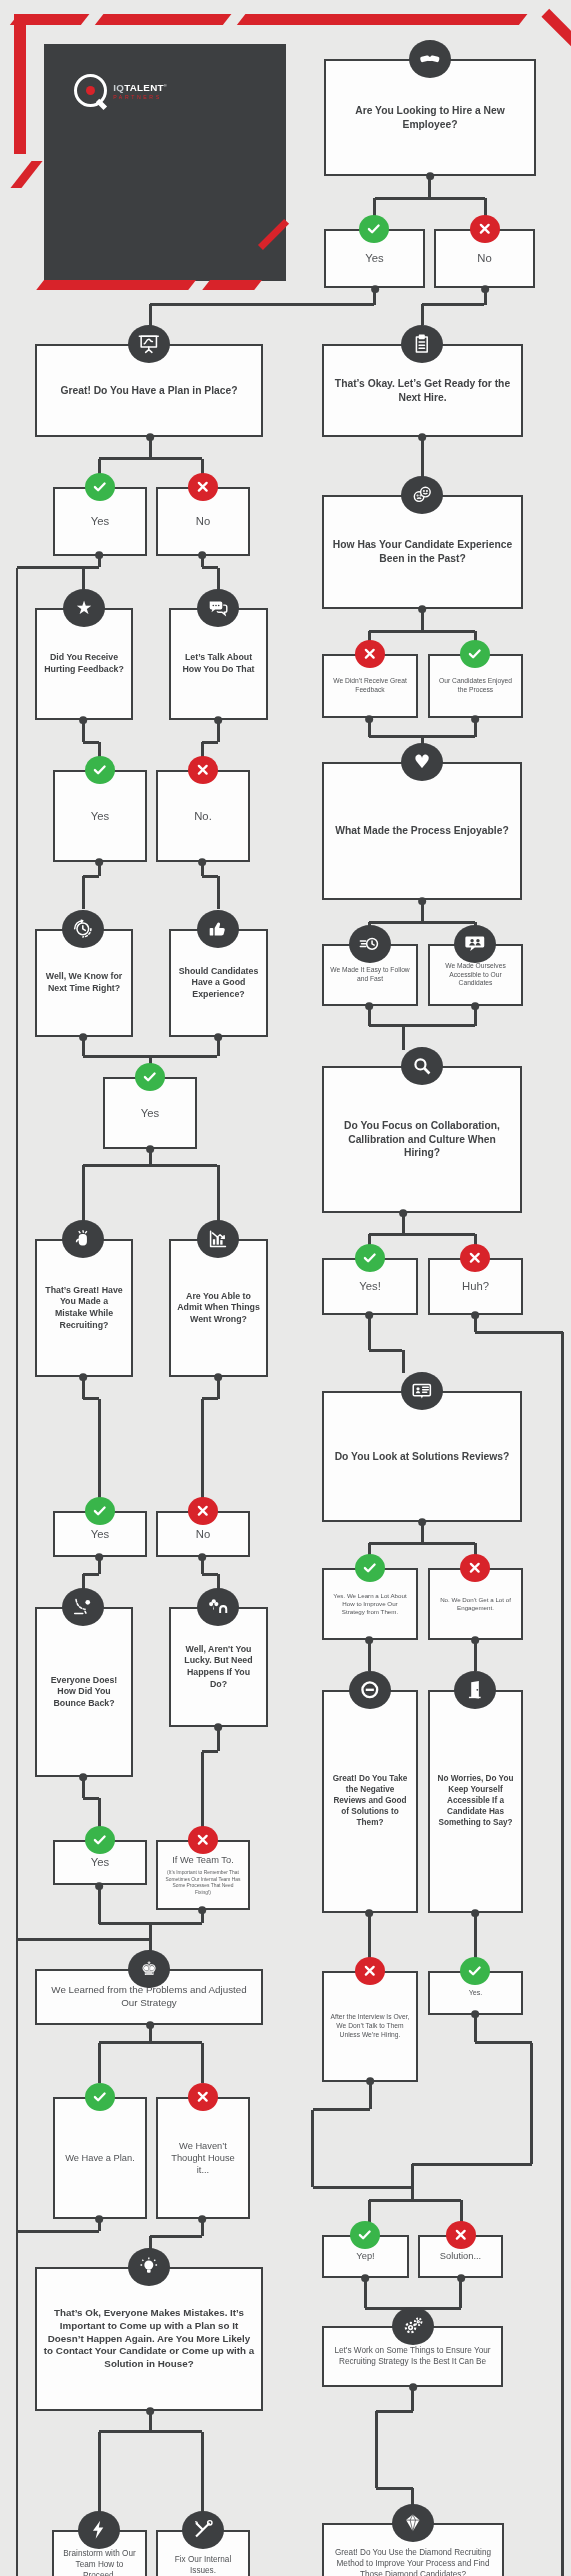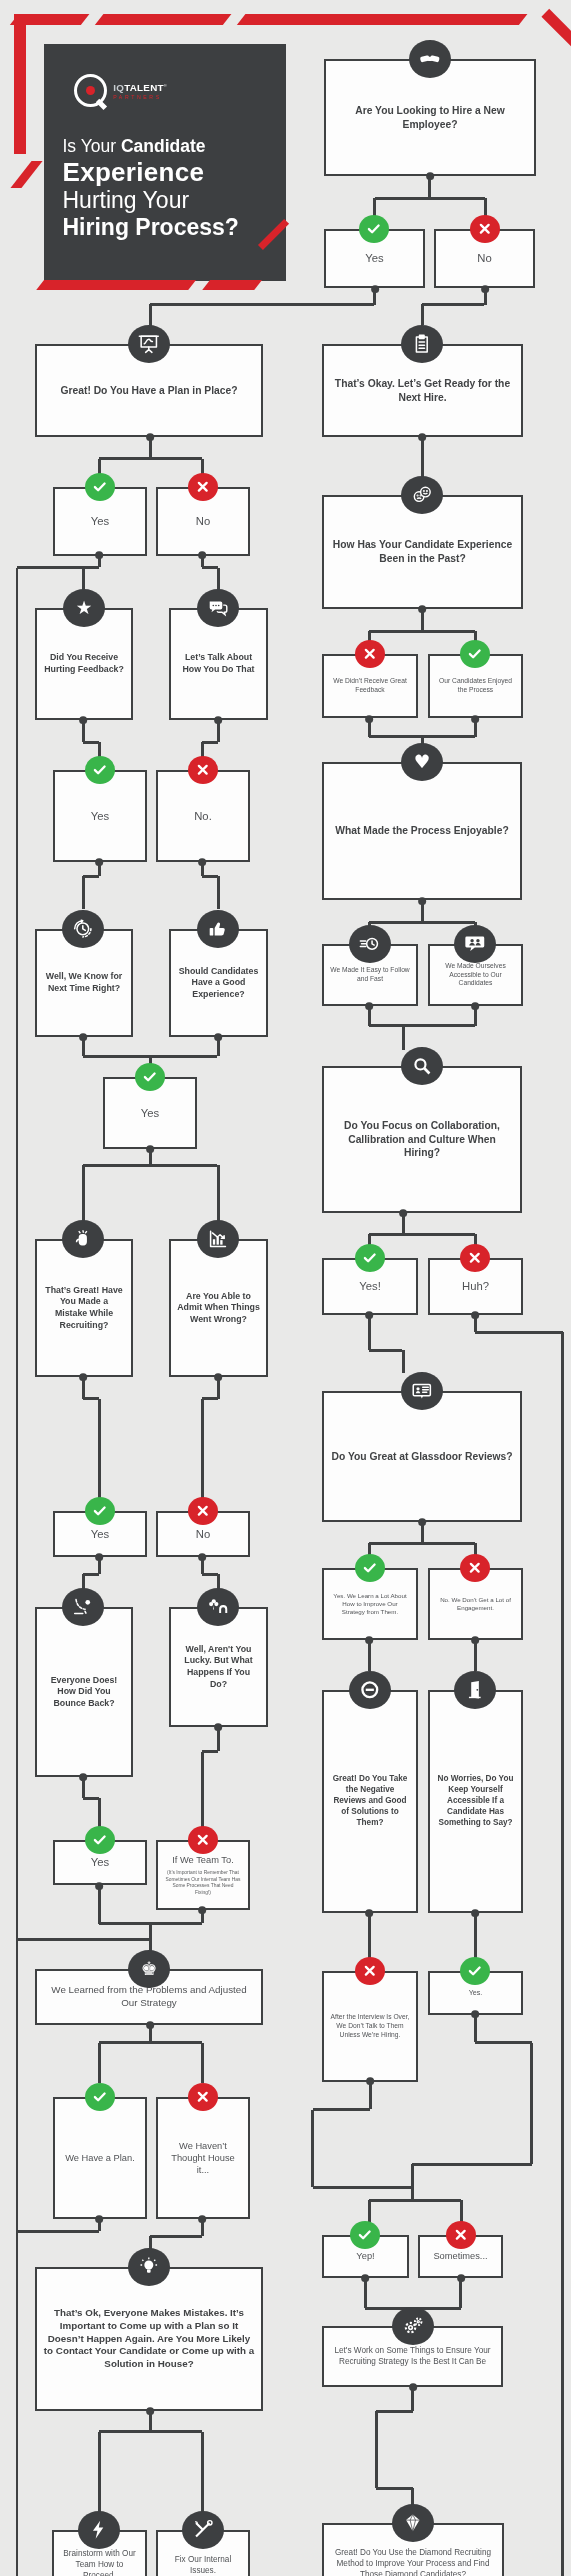--- a/index.html
+++ b/index.html
@@ -57,26 +57,20 @@
   <div id="hcard">
     <div id="hlogo">
       <div class="qring">
           <div class="qdot"></div>
           <div class="qtail"></div>
         </div>
       <div class="ltxt">
         <div class="row1"><span class="iq">IQ</span><span class="tal">TALENT</span><span class="reg">®</span></div>
         <div class="row2">PARTNERS</div>
       </div>
-    </div>
-    <div id="htitle">
-      <div class="t1"><span>Is Your </span><b>Candidate</b></div>
-      <div class="t2"><span></span><b>Experience</b></div>
-      <div class="t3"><span>Hurting Your</span><b></b></div>
-      <div class="t4"><span></span><b>Hiring Process?</b></div>
     </div>
   </div>
 
   <div id="flow">
       <div class="line" style="left:428px;top:176px;width:2.6px;height:22px;"></div>
       <div class="line" style="left:375px;top:197px;width:110px;height:2.6px;"></div>
       <div class="line" style="left:373px;top:198px;width:2.6px;height:31px;"></div>
       <div class="line" style="left:484px;top:198px;width:2.6px;height:31px;"></div>
       <div class="line" style="left:373px;top:289px;width:2.6px;height:16px;"></div>
       <div class="line" style="left:150px;top:303px;width:224px;height:2.6px;"></div>
@@ -494,21 +488,21 @@
       </div>
       <div class="box" style="left:428px;top:1258px;width:95px;height:57px;font-size:11.3px;justify-content:center;">
         <div class="lbl">Huh?</div>
       </div>
       <div class="badge x" style="left:460px;top:1244px;">
         <svg viewBox="0 0 24 24">
           <path d="M6 6l12 12M18 6L6 18" stroke="#fff" stroke-width="3.6" stroke-linecap="round"></path>
         </svg>
       </div>
       <div class="box bold" style="left:322px;top:1391px;width:200px;height:131px;font-size:10.3px;">
-        <div class="lbl">Do You Great at Glassdoor Reviews?</div>
+        <div class="lbl">Do You Look at Solutions Reviews?</div>
       </div>
       <div class="icirc" style="left:401px;top:1372px;">
         <svg viewBox="0 0 24 24" fill="none" stroke="#fff" stroke-width="1.7" stroke-linecap="round" stroke-linejoin="round">
           <rect x="2.5" y="5" width="19" height="12.5" rx="1.4"></rect>
           <circle cx="7.8" cy="9.8" r="1.8" fill="#fff" stroke="none"></circle>
           <path d="M5.3 14.8c.4-1.7 1.4-2.5 2.5-2.5s2.1.8 2.5 2.5z" fill="#fff" stroke="none"></path>
           <path d="M13 8h6.2M13 10.8h6.2M13 13.6h4.5"></path>
           <path d="M10.8 17.5l1.2 3 1.5-3" fill="#fff" stroke="none"></path>
         </svg>
       </div>
@@ -548,21 +542,21 @@
         <div class="lbl">Everyone Does! How Did You Bounce Back?</div>
       </div>
       <div class="icirc" style="left:62px;top:1588px;">
         <svg viewBox="0 0 24 24" fill="none" stroke="#fff" stroke-width="1.7" stroke-linecap="round" stroke-linejoin="round">
           <path d="M4.5 4c1 6.5 4.5 9.8 10 10.8" stroke-dasharray="2.6 2"></path>
           <circle cx="17.5" cy="7" r="2.6" fill="#fff" stroke="none"></circle>
           <path d="M3 19.5h9M14.5 17l1 2"></path>
         </svg>
       </div>
       <div class="box bold" style="left:169px;top:1607px;width:99px;height:120px;font-size:8.8px;">
-        <div class="lbl">Well, Aren't You Lucky. But What Happens If You Do?</div>
+        <div class="lbl">Well, Aren't You Lucky. But Need Happens If You Do?</div>
       </div>
       <div class="icirc" style="left:197px;top:1588px;">
         <svg viewBox="0 0 24 24">
           <g fill="#fff">
             <circle cx="7.5" cy="5.8" r="2.3"></circle>
             <circle cx="4.6" cy="9" r="2.3"></circle>
             <circle cx="10.4" cy="9" r="2.3"></circle>
             <path d="M7 10.5l.8 4.5h-1z"></path>
             <path d="M13.5 19v-4.5a4.5 4.5 0 0 1 9 0V19h-2.2v-4.3a2.3 2.3 0 0 0-4.6 0V19z"></path>
           </g>
@@ -648,21 +642,21 @@
       </div>
       <div class="box" style="left:322px;top:2235px;width:87px;height:43px;font-size:9.3px;">
         <div class="lbl">Yep!</div>
       </div>
       <div class="badge check" style="left:350px;top:2221px;">
         <svg viewBox="0 0 24 24">
           <path d="M4.5 12.5l5 5L19.5 7" stroke="#fff" stroke-width="3.6" fill="none" stroke-linecap="round" stroke-linejoin="round"></path>
         </svg>
       </div>
       <div class="box" style="left:418px;top:2235px;width:85px;height:43px;font-size:9.3px;">
-        <div class="lbl">Sometimes...</div>
+        <div class="lbl">Solution...</div>
       </div>
       <div class="badge x" style="left:446px;top:2221px;">
         <svg viewBox="0 0 24 24">
           <path d="M6 6l12 12M18 6L6 18" stroke="#fff" stroke-width="3.6" stroke-linecap="round"></path>
         </svg>
       </div>
       <div class="box bold" style="left:35px;top:2267px;width:228px;height:144px;font-size:9.8px;">
         <div class="lbl">That’s Ok, Everyone Makes Mistakes. It’s Important to Come up with a Plan so It Doesn’t Happen Again. Are You More Likely to Contact Your Candidate or Come up with a Solution in House?</div>
       </div>
       <div class="icirc" style="left:128px;top:2248px;">

